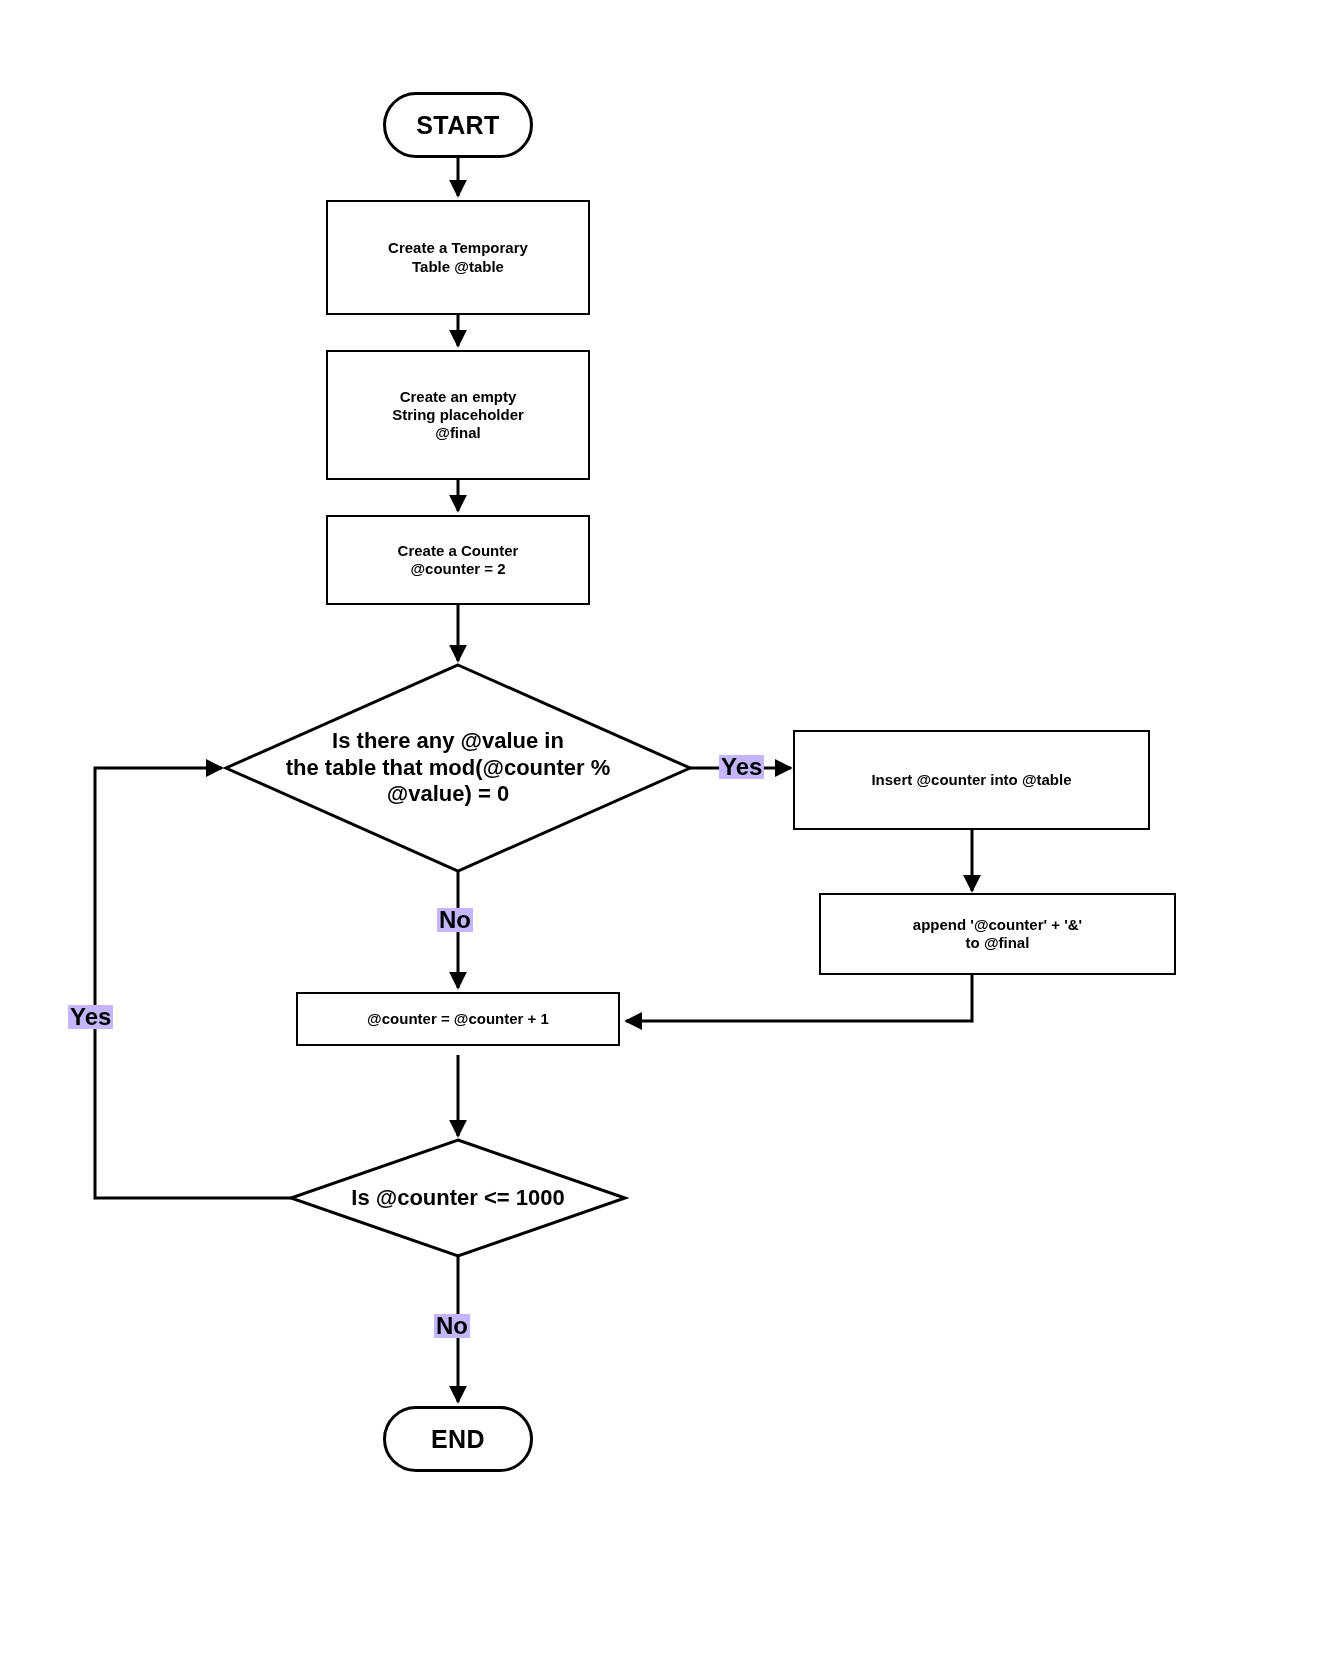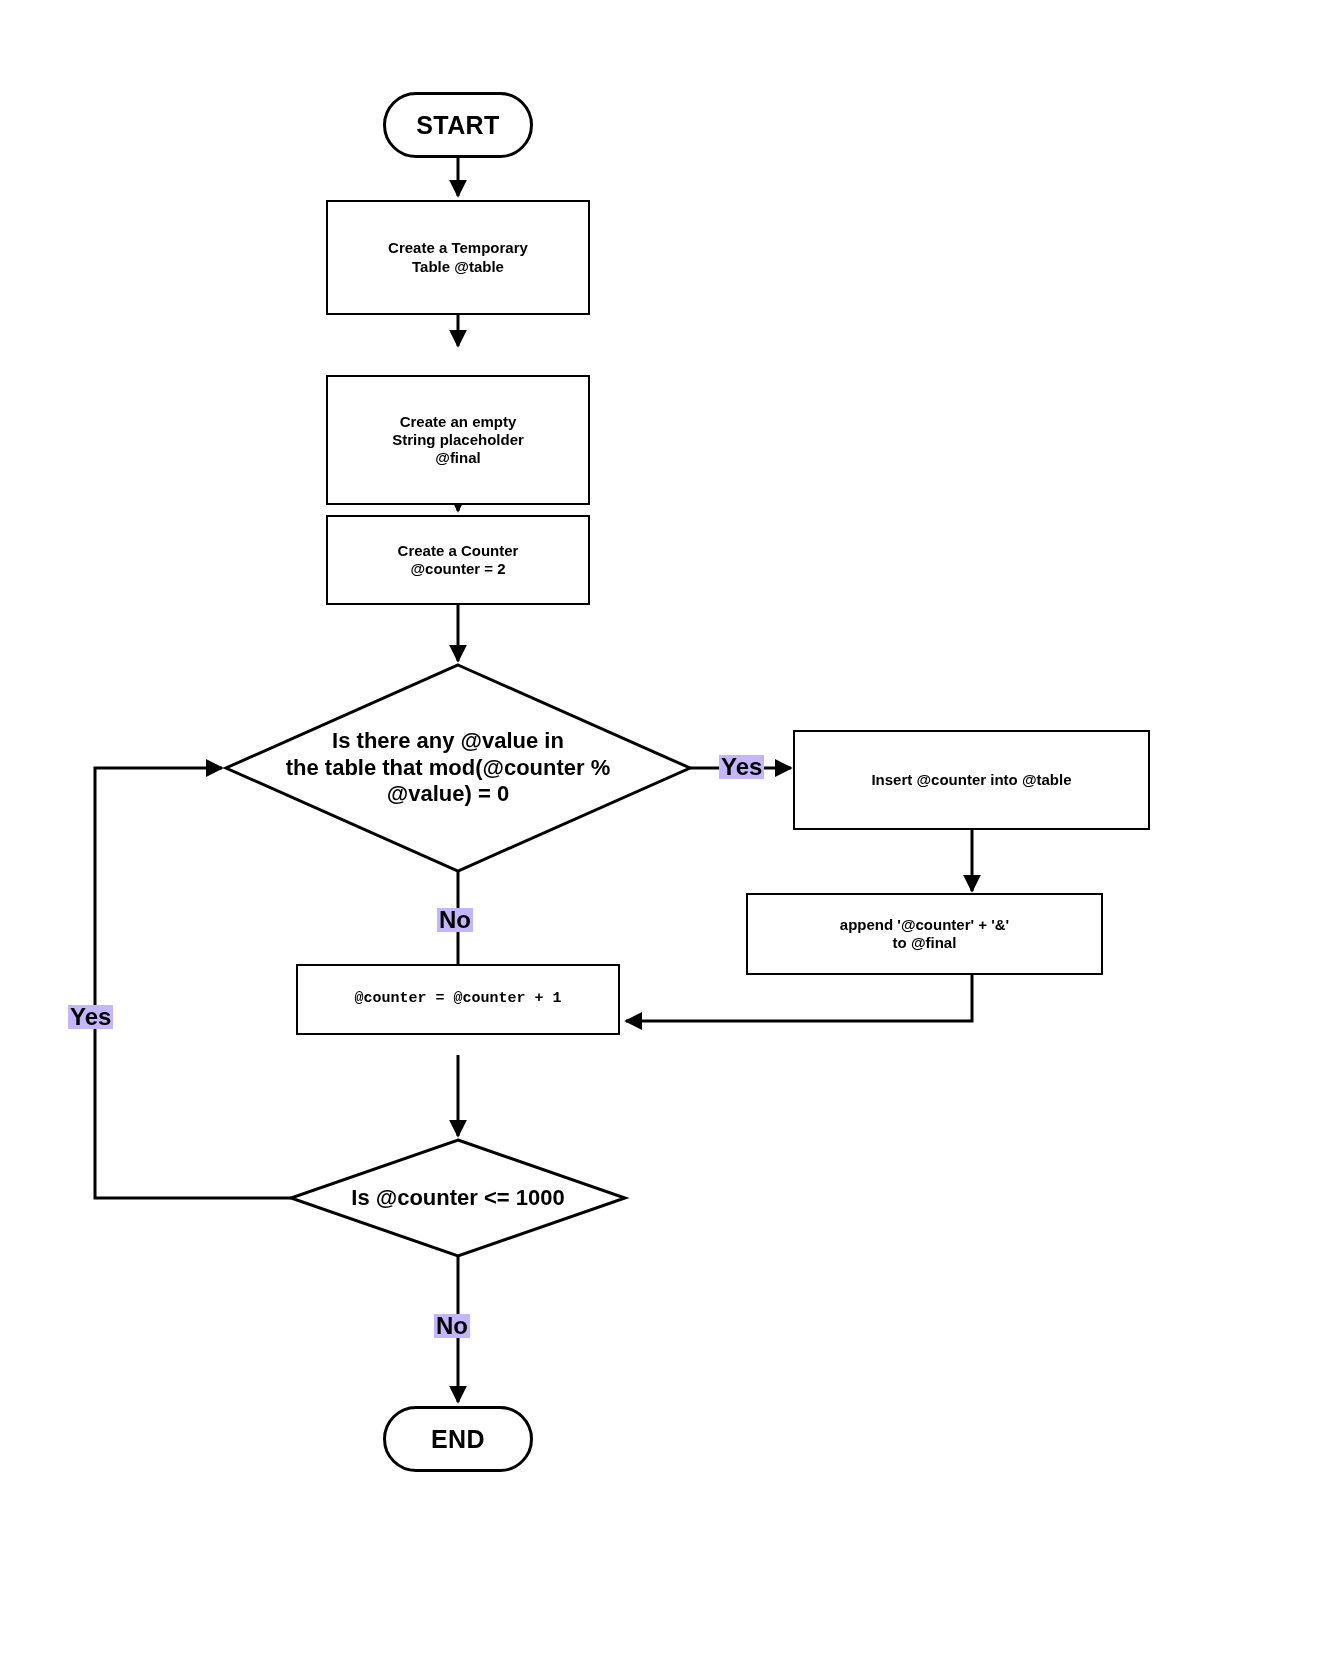--- a/index.html
+++ b/index.html
@@ -107,47 +107,47 @@
 
   <div class="node terminator" style="left:383px; top:92px; width:150px; height:66px;">
     <span>START</span>
   </div>
 
   <div class="node process" style="left:326px; top:200px; width:264px; height:115px;">
     <span>Create a  Temporary
 Table @table</span>
   </div>
 
-  <div class="node process" style="left:326px; top:350px; width:264px; height:130px;margin-top:25px;">
+  <div class="node process" style="left:326px; top:350px; width:264px; height:130px;">
     <span>Create an empty
 String placeholder
 @final</span>
   </div>
 
   <div class="node process" style="left:326px; top:515px; width:264px; height:90px;">
     <span>Create a Counter
 @counter = 2</span>
   </div>
 
   <div class="node decision-label" style="left:248px; top:718px; width:400px; height:100px;">
     <span>Is there any @value in
 the table that mod(@counter %
 @value) = 0</span>
   </div>
 
   <div class="node process" style="left:793px; top:730px; width:357px; height:100px;">
     <span>Insert @counter into @table</span>
   </div>
 
-  <div class="node process" style="left:746px; top:893px; width:357px; height:82px;">
+  <div class="node process" style="left:819px; top:893px; width:357px; height:82px;">
     <span>append '@counter' + '&amp;'
 to @final</span>
   </div>
 
-  <div class="node process" style="left:296px; top:964px; width:324px; height:71px;font-family:Liberation Mono, monospace;">
+  <div class="node process" style="left:296px; top:992px; width:324px; height:54px;">
     <span>@counter = @counter + 1</span>
   </div>
 
   <div class="node decision-label" style="left:300px; top:1178px; width:316px; height:40px;">
     <span>Is @counter &lt;= 1000</span>
   </div>
 
   <div class="node terminator" style="left:383px; top:1406px; width:150px; height:66px;">
     <span>END</span>
   </div>

